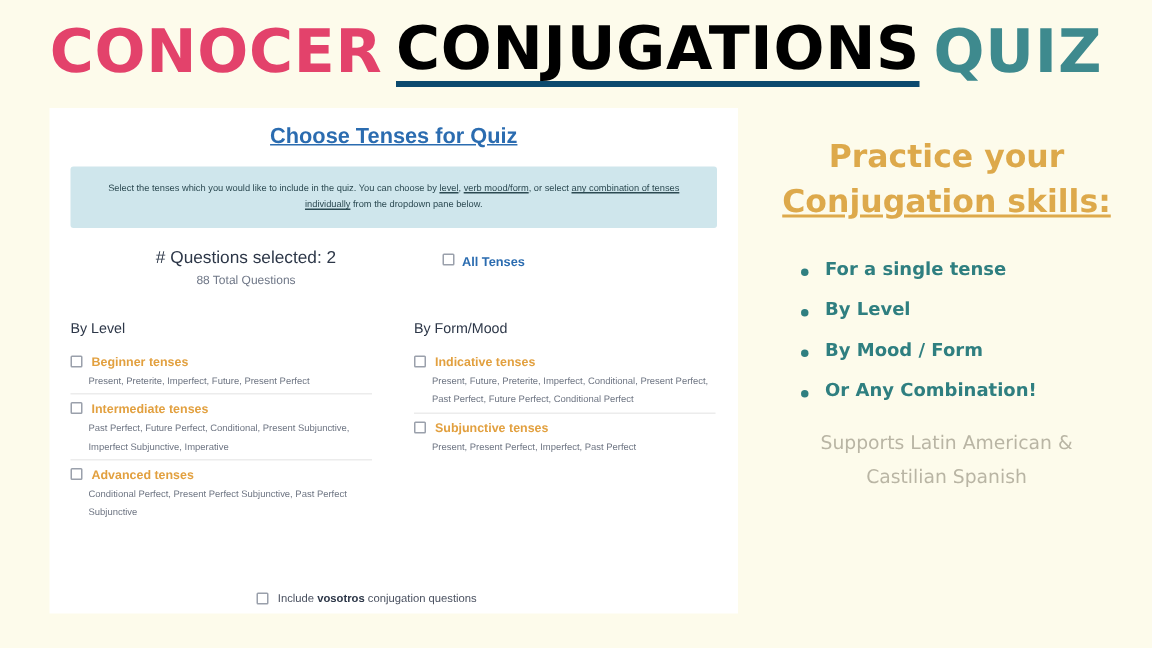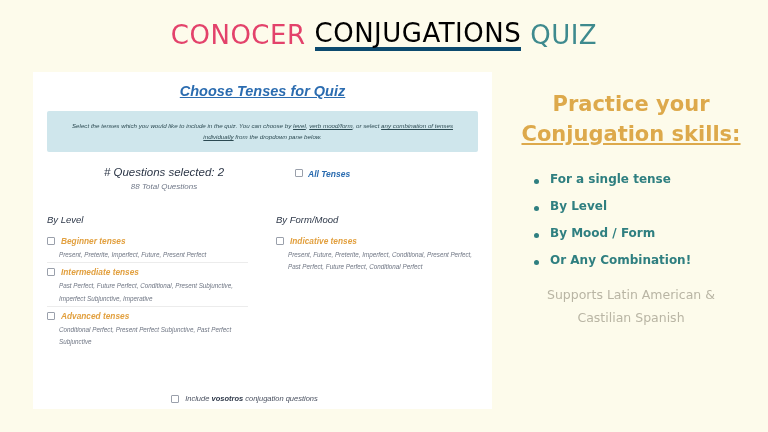--- a/index.html
+++ b/index.html
@@ -9,40 +9,39 @@
     font-family:"Liberation Sans", sans-serif;
     position:relative;
   }
 
   
   #banner{
     position:absolute;left:0;top:0;width:768px;height:70px;
     display:flex;align-items:center;justify-content:center;
   }
   .title-word{
-    font-size:26px;font-weight:normal;letter-spacing:0.5px;
+    font-size:40px;font-weight:bold;letter-spacing:0.5px;
     font-family:"DejaVu Sans", sans-serif;
     text-transform:uppercase;
     line-height:1;
   }
   #title-conocer{color:#E3426B;}
   #title-conjugations{
     color:#000000;
     border-bottom:4px solid #0c4a6e;
     padding-bottom:1px;
     margin:0 9px;
     text-align:right;
   }
   #title-quiz{color:#3E8A8E;}
 
   
   #app-panel{
     position:absolute;left:33px;top:72px;width:459px;height:337px;
     background:#FFFFFF;
-    font-style:italic;
   }
 
   #panel-heading{
     text-align:center;
     color:#2B6CB0;
     font-size:14.5px;
     font-weight:bold;
     text-decoration:underline;
     margin-top:11px;
   }
@@ -197,20 +196,27 @@
       <div class="col-head">By Form/Mood</div>
 
       <div class="group">
         <div class="group-head">
           <span class="cbox"></span>
           <span class="group-title">Indicative tenses</span>
         </div>
         <div class="group-sub">Present, Future, Preterite, Imperfect, Conditional, Present Perfect, Past Perfect, Future Perfect, Conditional Perfect</div>
       </div>
 
+      <div class="group">
+        <div class="group-head">
+          <span class="cbox"></span>
+          <span class="group-title">Subjunctive tenses</span>
+        </div>
+        <div class="group-sub">Present, Present Perfect, Imperfect, Past Perfect</div>
+      </div>
 
     </div>
 
   </div>
 
   <div id="vosotros-row">
     <span class="cbox"></span>
     <span id="vosotros-label"><span>Include </span><b>vosotros</b><span> conjugation questions</span></span>
   </div>
 

